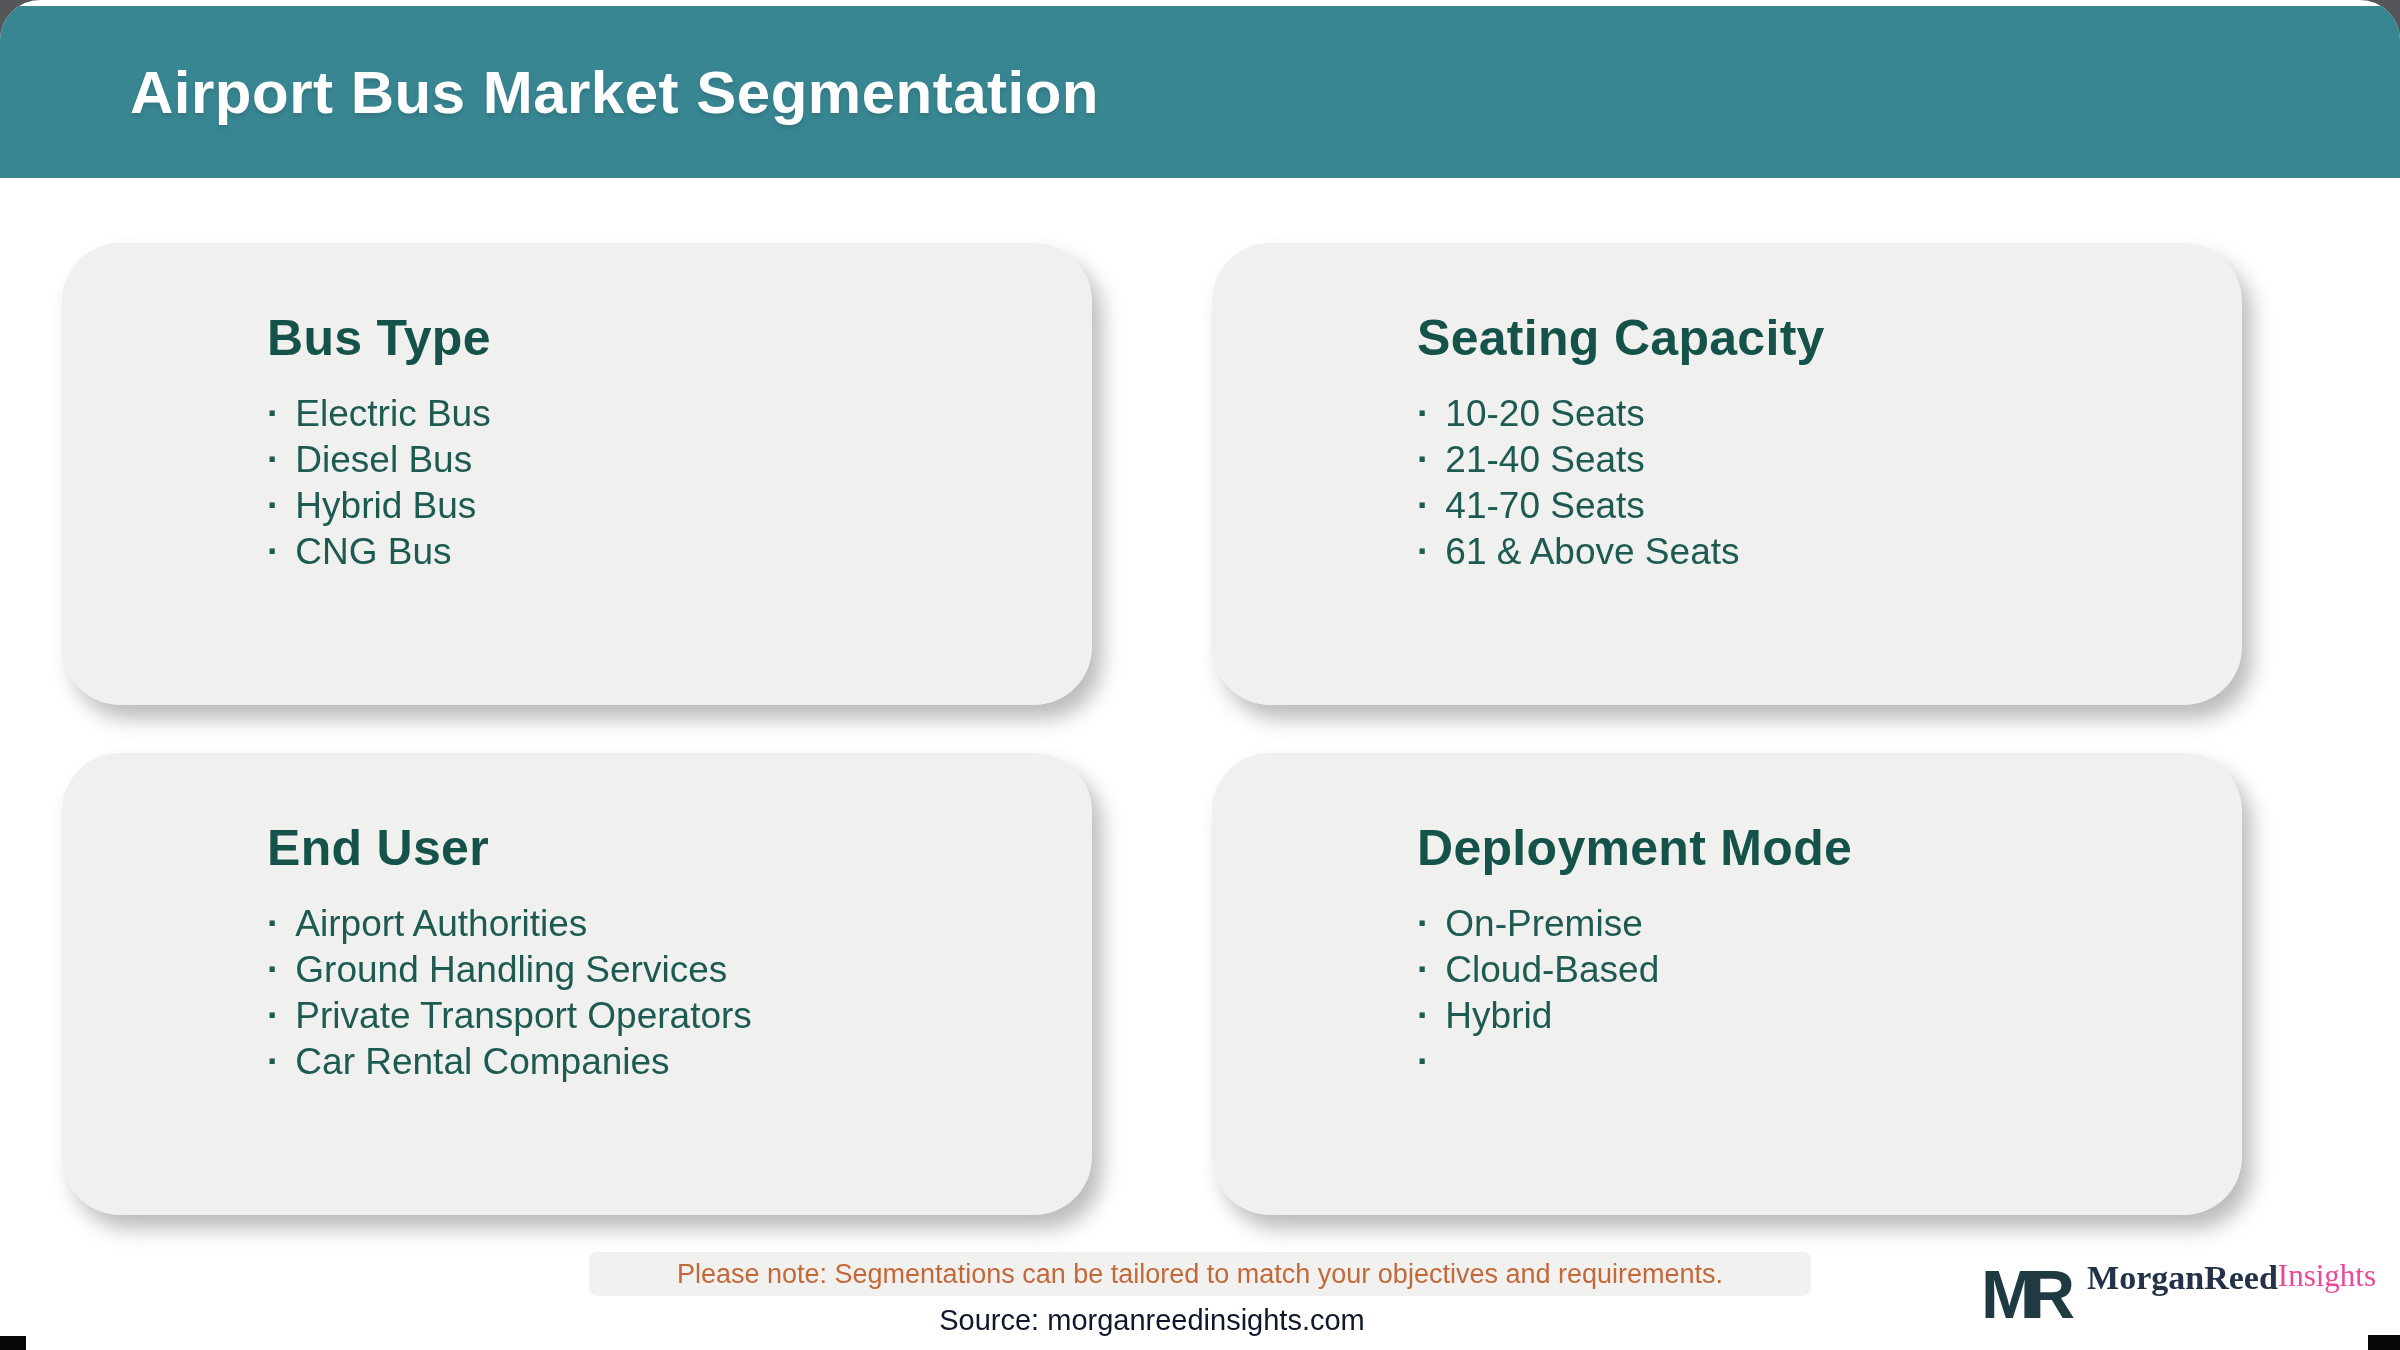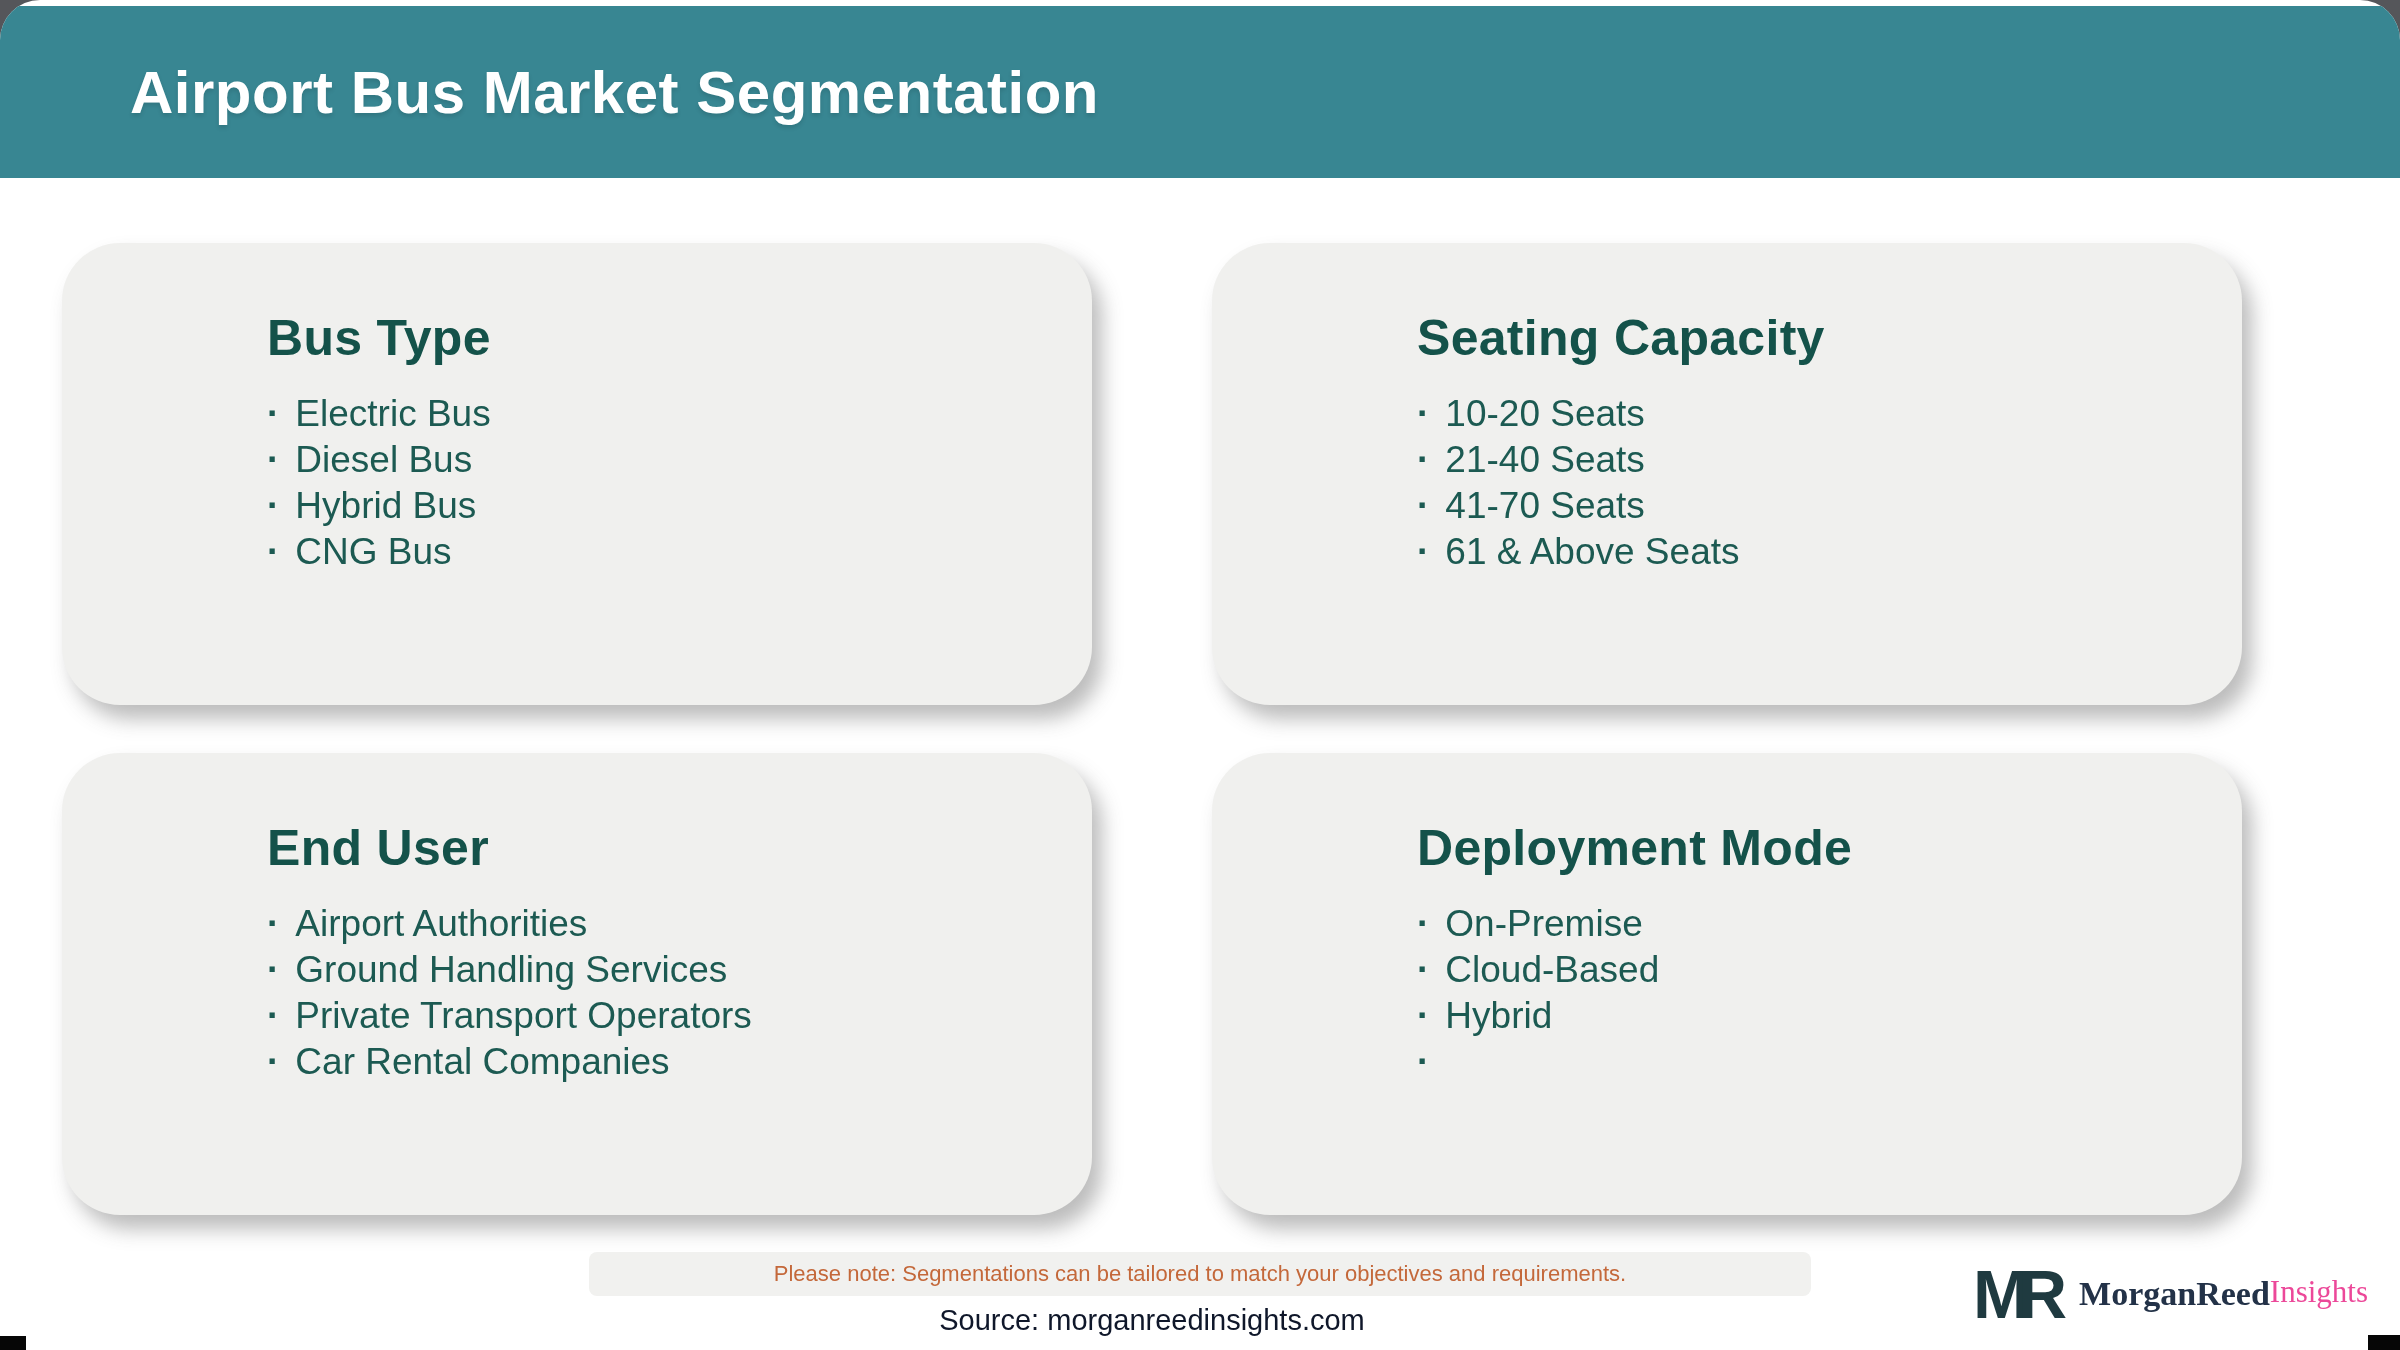--- a/index.html
+++ b/index.html
@@ -59,31 +59,31 @@
   
   .note{
     position:absolute;left:1200px;top:1252px;
     transform:translateX(-50%);
     width:1222px;height:44px;
     background:#f1f1ef;border-radius:8px;
     display:flex;align-items:center;justify-content:center;
     box-sizing:border-box;
   }
   .note span{
-    color:#c4683a;font-size:22px;white-space:nowrap;
+    color:#c4683a;font-size:27px;white-space:nowrap;
   }
   .source{
     position:absolute;left:1152px;top:1304px;
     transform:translateX(-50%);
     color:#0f172a;font-size:29px;white-space:nowrap;
   }
   
   .logo{
-    position:absolute;right:32px;bottom:22px;
-    display:flex;align-items:center;gap:12px;
+    position:absolute;right:24px;bottom:22px;
+    display:flex;gap:12px;
   }
   .monogram{
     color:#1f3a40;
     font-size:68px;font-weight:bold;
     letter-spacing:-0.17em;
     padding-right:0.17em;
     line-height:1;
   }
   .logo-text{display:flex;flex-direction:row;line-height:1.05;}
   .logo-name{

